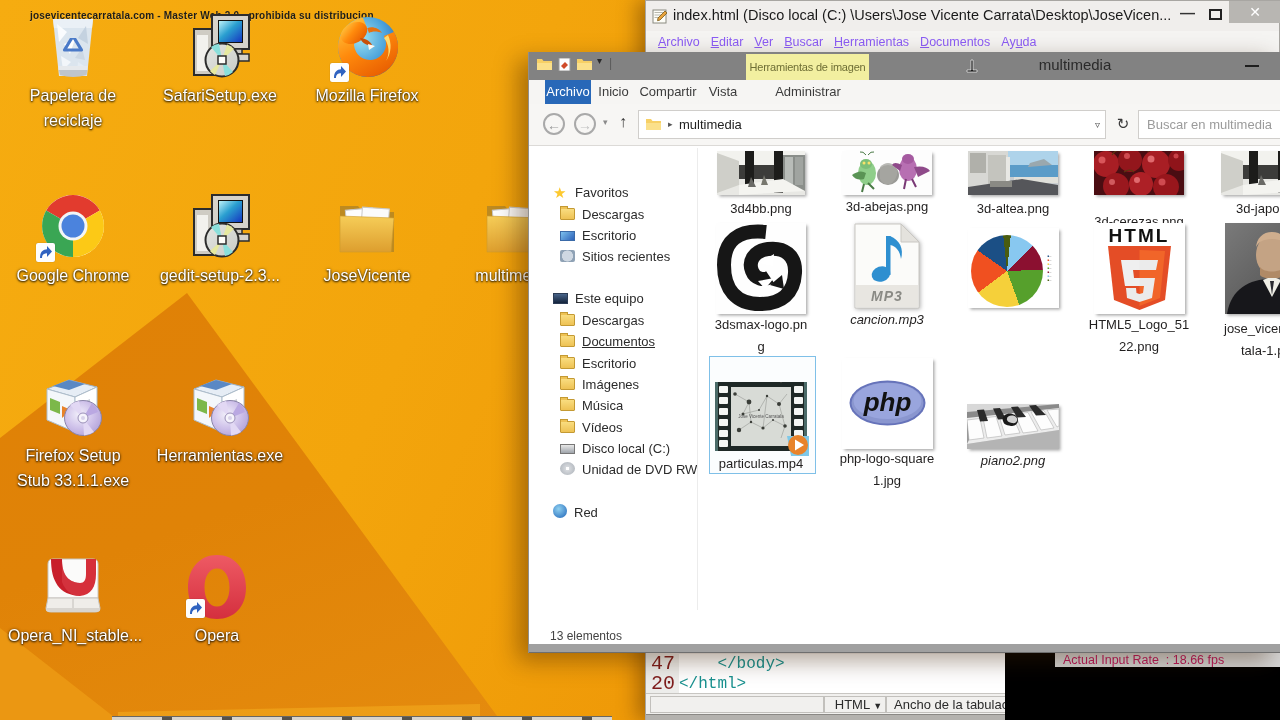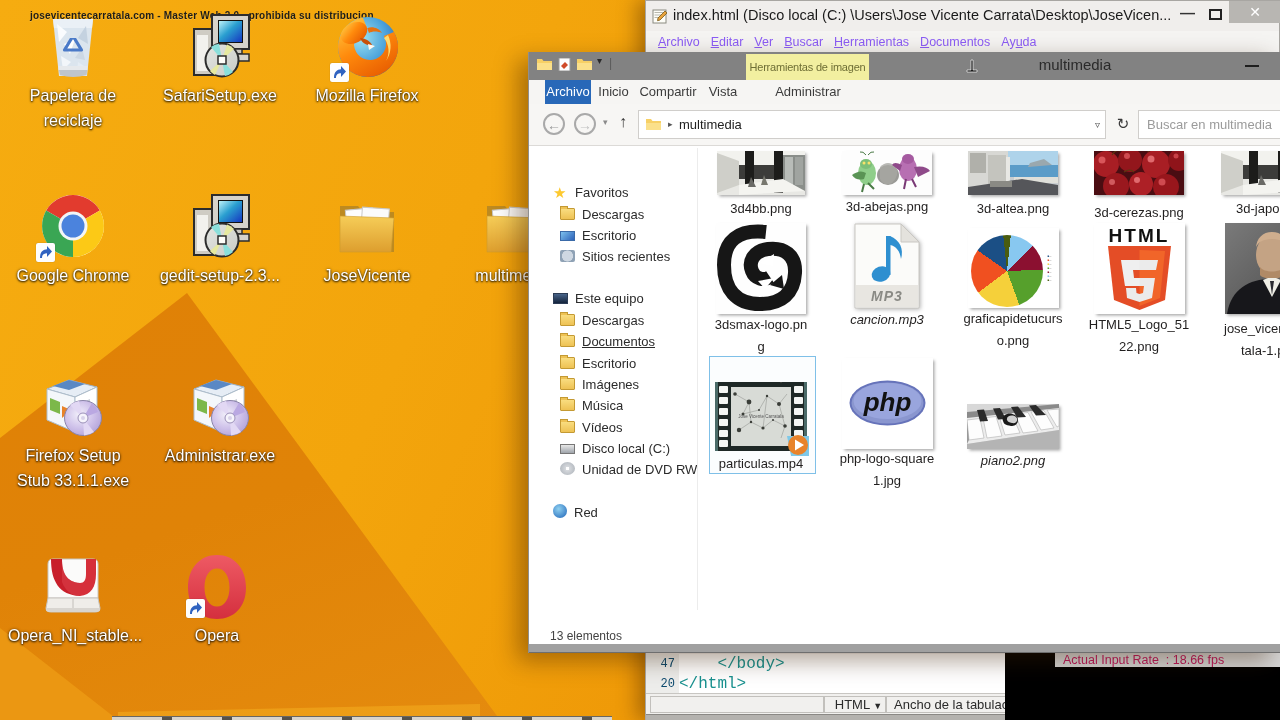--- a/index.html
+++ b/index.html
@@ -31,21 +31,21 @@
 .ed-min { position:absolute; left:534px; top:3px; font-size:15px; color:#333; font-weight:bold; }
 .ed-max { position:absolute; left:563px; top:8px; width:13px; height:11px; border:2px solid #222; }
 .ed-close { position:absolute; left:583px; top:0; width:52px; height:22px; background:#b8b6b2; color:#fff;
   font-size:14px; text-align:center; line-height:22px; }
 #ed-menu { position:absolute; left:0; top:30px; width:100%; height:23px; background:#f5f4f2;
   font-size:12.5px; color:#8b5cf6; line-height:23px; border-bottom:1px solid #e0dedb; }
 #ed-menu span { margin-left:11px; }
 #ed-menu span:first-child { margin-left:12px; }
 #ed-body { position:absolute; left:0; top:653px; width:100%; height:39px; background:#fff; }
 #ed-gutter { position:absolute; left:0; top:0; width:33px; height:100%; background:#ededeb;
-  font-family:"Liberation Mono", monospace; font-size:12px; color:#0c4a6e; text-align:right; padding-right:4px; line-height:20px; }
+  font-family:"Liberation Mono", monospace; font-size:20px; color:#7f1d1d; text-align:right; padding-right:4px; line-height:20px; }
 #ed-code { position:absolute; left:33px; top:0; font-family:"Liberation Mono", monospace; font-size:16px;
   color:#18918f; line-height:20px; }
 #ed-status { position:absolute; left:0; top:692px; width:100%; height:21px; background:#f1f0ee; border-top:1px solid #c8c6c2; }
 .ed-box { position:absolute; top:2px; height:17px; border:1px solid #c2c0bc; background:#f1f0ee;
   font-size:13px; color:#2a2a2a; line-height:16px; padding-left:7px; overflow:hidden; white-space:nowrap; }
 
 
 #explorer { position:absolute; left:528px; top:52px; width:752px; height:601px; background:#fff;
   border-left:1px solid #8f8f8f; box-shadow:-10px 8px 22px rgba(60,30,0,0.4); }
 #ex-title { position:absolute; left:0; top:0; width:100%; height:28px; background:#828282; }
@@ -290,21 +290,21 @@
         <polygon points="22,32 31,36 22,44" fill="#e8832a"></polygon>
         <path d="M38,30 l12,-5 l0,4 l-12,5 Z" fill="#c8ccd4"></path>
         <ellipse cx="43" cy="44" rx="18.5" ry="17.5" fill="url(#cdp)" stroke="#8a84a8"></ellipse>
         <path d="M43,44 L30,31 A18.5,17.5 0 0 1 39,27 Z" fill="#e2d8f4"></path>
         <path d="M43,44 L52,29 A18.5,17.5 0 0 1 58,38 Z" fill="#baa8e2"></path>
         <path d="M43,44 L54,58 A18.5,17.5 0 0 1 44,61.5 Z" fill="#e2d8f4"></path>
         <circle cx="43" cy="44" r="5" fill="#f6f4fc" stroke="#9a90b8"></circle>
         <circle cx="43" cy="44" r="2" fill="#d8d2ea"></circle>
       </svg>
     </div>
-    <div class="lbl">Administrar.exe</div>
+    <div class="lbl">Herramientas.exe</div>
   </div>
 
   <div class="dicon" style="left:8px;top:554px;">
     <div class="ig">
       <svg width="66" height="66" viewBox="0 0 66 66">
         <path d="M8,10 Q8,5 13,5 L53,5 Q58,5 58,10 L58,44 L8,44 Z" fill="#fbfbfa" stroke="#c8c5c0"></path>
         <path d="M8,44 L58,44 L60,54 Q60,58 55,58 L11,58 Q6,58 6,54 Z" fill="#efede9" stroke="#c8c5c0"></path>
         <path d="M33,45 L33,57" stroke="#c2bfba" stroke-width="1"></path>
         <path d="M6,54 L60,54 L60,56 Q60,58 55,58 L11,58 Q6,58 6,56 Z" fill="#d8d5d0"></path>
         <path d="M11,5 C11,27 19,41 40,42 L40,29 C26,28 22,18 22,5 Z" fill="#c81f2b"></path>
@@ -502,21 +502,21 @@
         <circle cx="85" cy="9" r="11" fill="#8f141a"></circle>
           <circle cx="82" cy="5" r="2.5" fill="#c84046"></circle>
         <circle cx="22" cy="35" r="13" fill="#9a181e"></circle>
           <circle cx="18" cy="31" r="3" fill="#d05a5e"></circle>
         <circle cx="47" cy="33" r="12" fill="#ad2026"></circle>
           <circle cx="43" cy="29" r="3" fill="#e06a6e"></circle>
         <circle cx="72" cy="36" r="13" fill="#98161c"></circle>
           <circle cx="68" cy="31" r="3.5" fill="#cf4a50"></circle>
         <path d="M18,4 q4,-6 8,-4 M54,1 q2,-4 6,-3 M30,21 q6,-4 10,0" stroke="#5a3a10" stroke-width="1.2" fill="none"></path>
         </svg>
-      <div style="margin-top:7px;">3d-cerezas.png</div>
+      <div style="margin-top:16px;">3d-cerezas.png</div>
     </div>
     <div class="fitem" style="left:670px;top:99px;width:132px;">
       <svg class="fthumb" width="88" height="44" viewBox="0 0 88 44" style="display:block;margin:0 auto;">
         <rect width="88" height="44" fill="#e8e8e4"></rect>
         <rect x="0" y="0" width="88" height="20" fill="#f2f2ee"></rect>
         <polygon points="0,2 22,10 22,34 0,42" fill="#cfcfc9"></polygon>
         <rect x="22" y="14" width="44" height="14" fill="#3c3c3a"></rect>
         <rect x="28" y="0" width="9" height="40" fill="#1c1c1a"></rect>
         <rect x="57" y="0" width="9" height="42" fill="#1c1c1a"></rect>
         <rect x="66" y="4" width="22" height="36" fill="#8a8e8a"></rect>
@@ -549,21 +549,20 @@
       <div>cancion.mp3</div>
     </div>
     <div class="fitem" style="left:418px;top:171px;width:132px;">
       <div class="fthumb" style="width:91px;height:80px;background:#fff;margin:5px auto 0;position:relative;">
         <div style="position:absolute;left:3px;top:7px;width:72px;height:72px;border-radius:50%;
           background:conic-gradient(#4a5c10 0 6deg,#88c8f0 6deg 45deg,#8b1030 45deg 88deg,#56a02c 88deg 160deg,#f5d03a 160deg 233deg,#f05020 233deg 305deg,#1b4f85 305deg 354deg,#4a5c10 354deg 360deg);"></div>
         <div style="position:absolute;right:0px;top:26px;width:11px;font-size:3px;line-height:4px;color:#555;text-align:left;">
           <span style="color:#1b4f85">■</span>─<br><span style="color:#f05020">■</span>─<br><span style="color:#f5d03a">■</span>─<br><span style="color:#56a02c">■</span>─<br><span style="color:#8b1030">■</span>─<br><span style="color:#88c8f0">■</span>─<br><span style="color:#4a5c10">■</span>─
         </div>
       </div>
-      <div>graficapidetucurs<br>o.png</div>
     </div>
     <div class="fitem" style="left:544px;top:171px;width:132px;">
       <div class="fthumb" style="width:91px;height:91px;background:#fff;margin:0 auto;position:relative;">
         <div style="position:absolute;left:0;top:2px;width:91px;text-align:center;font-size:19px;font-weight:bold;color:#111;letter-spacing:2px;">HTML</div>
         <svg style="position:absolute;left:14px;top:23px;" width="63" height="64" viewBox="0 0 63 64">
           <polygon points="0,0 63,0 57,54 31.5,64 6,54" fill="#e44d26"></polygon>
           <polygon points="31.5,4 31.5,60 52,52 57,5" fill="#f16529"></polygon>
           <polygon points="13,14 50,14 48,24 25,24 26,32 47,32 44,52 31.5,56 19,52 18,42 28,42 28.5,47 31.5,48 35,47 36,40 17,40 Z" fill="#ebebeb"></polygon>
           <polygon points="31.5,14 31.5,24 25,24 26,32 31.5,32 31.5,40 17,40 13,14" fill="#fff" opacity="0.2"></polygon>
         </svg>

